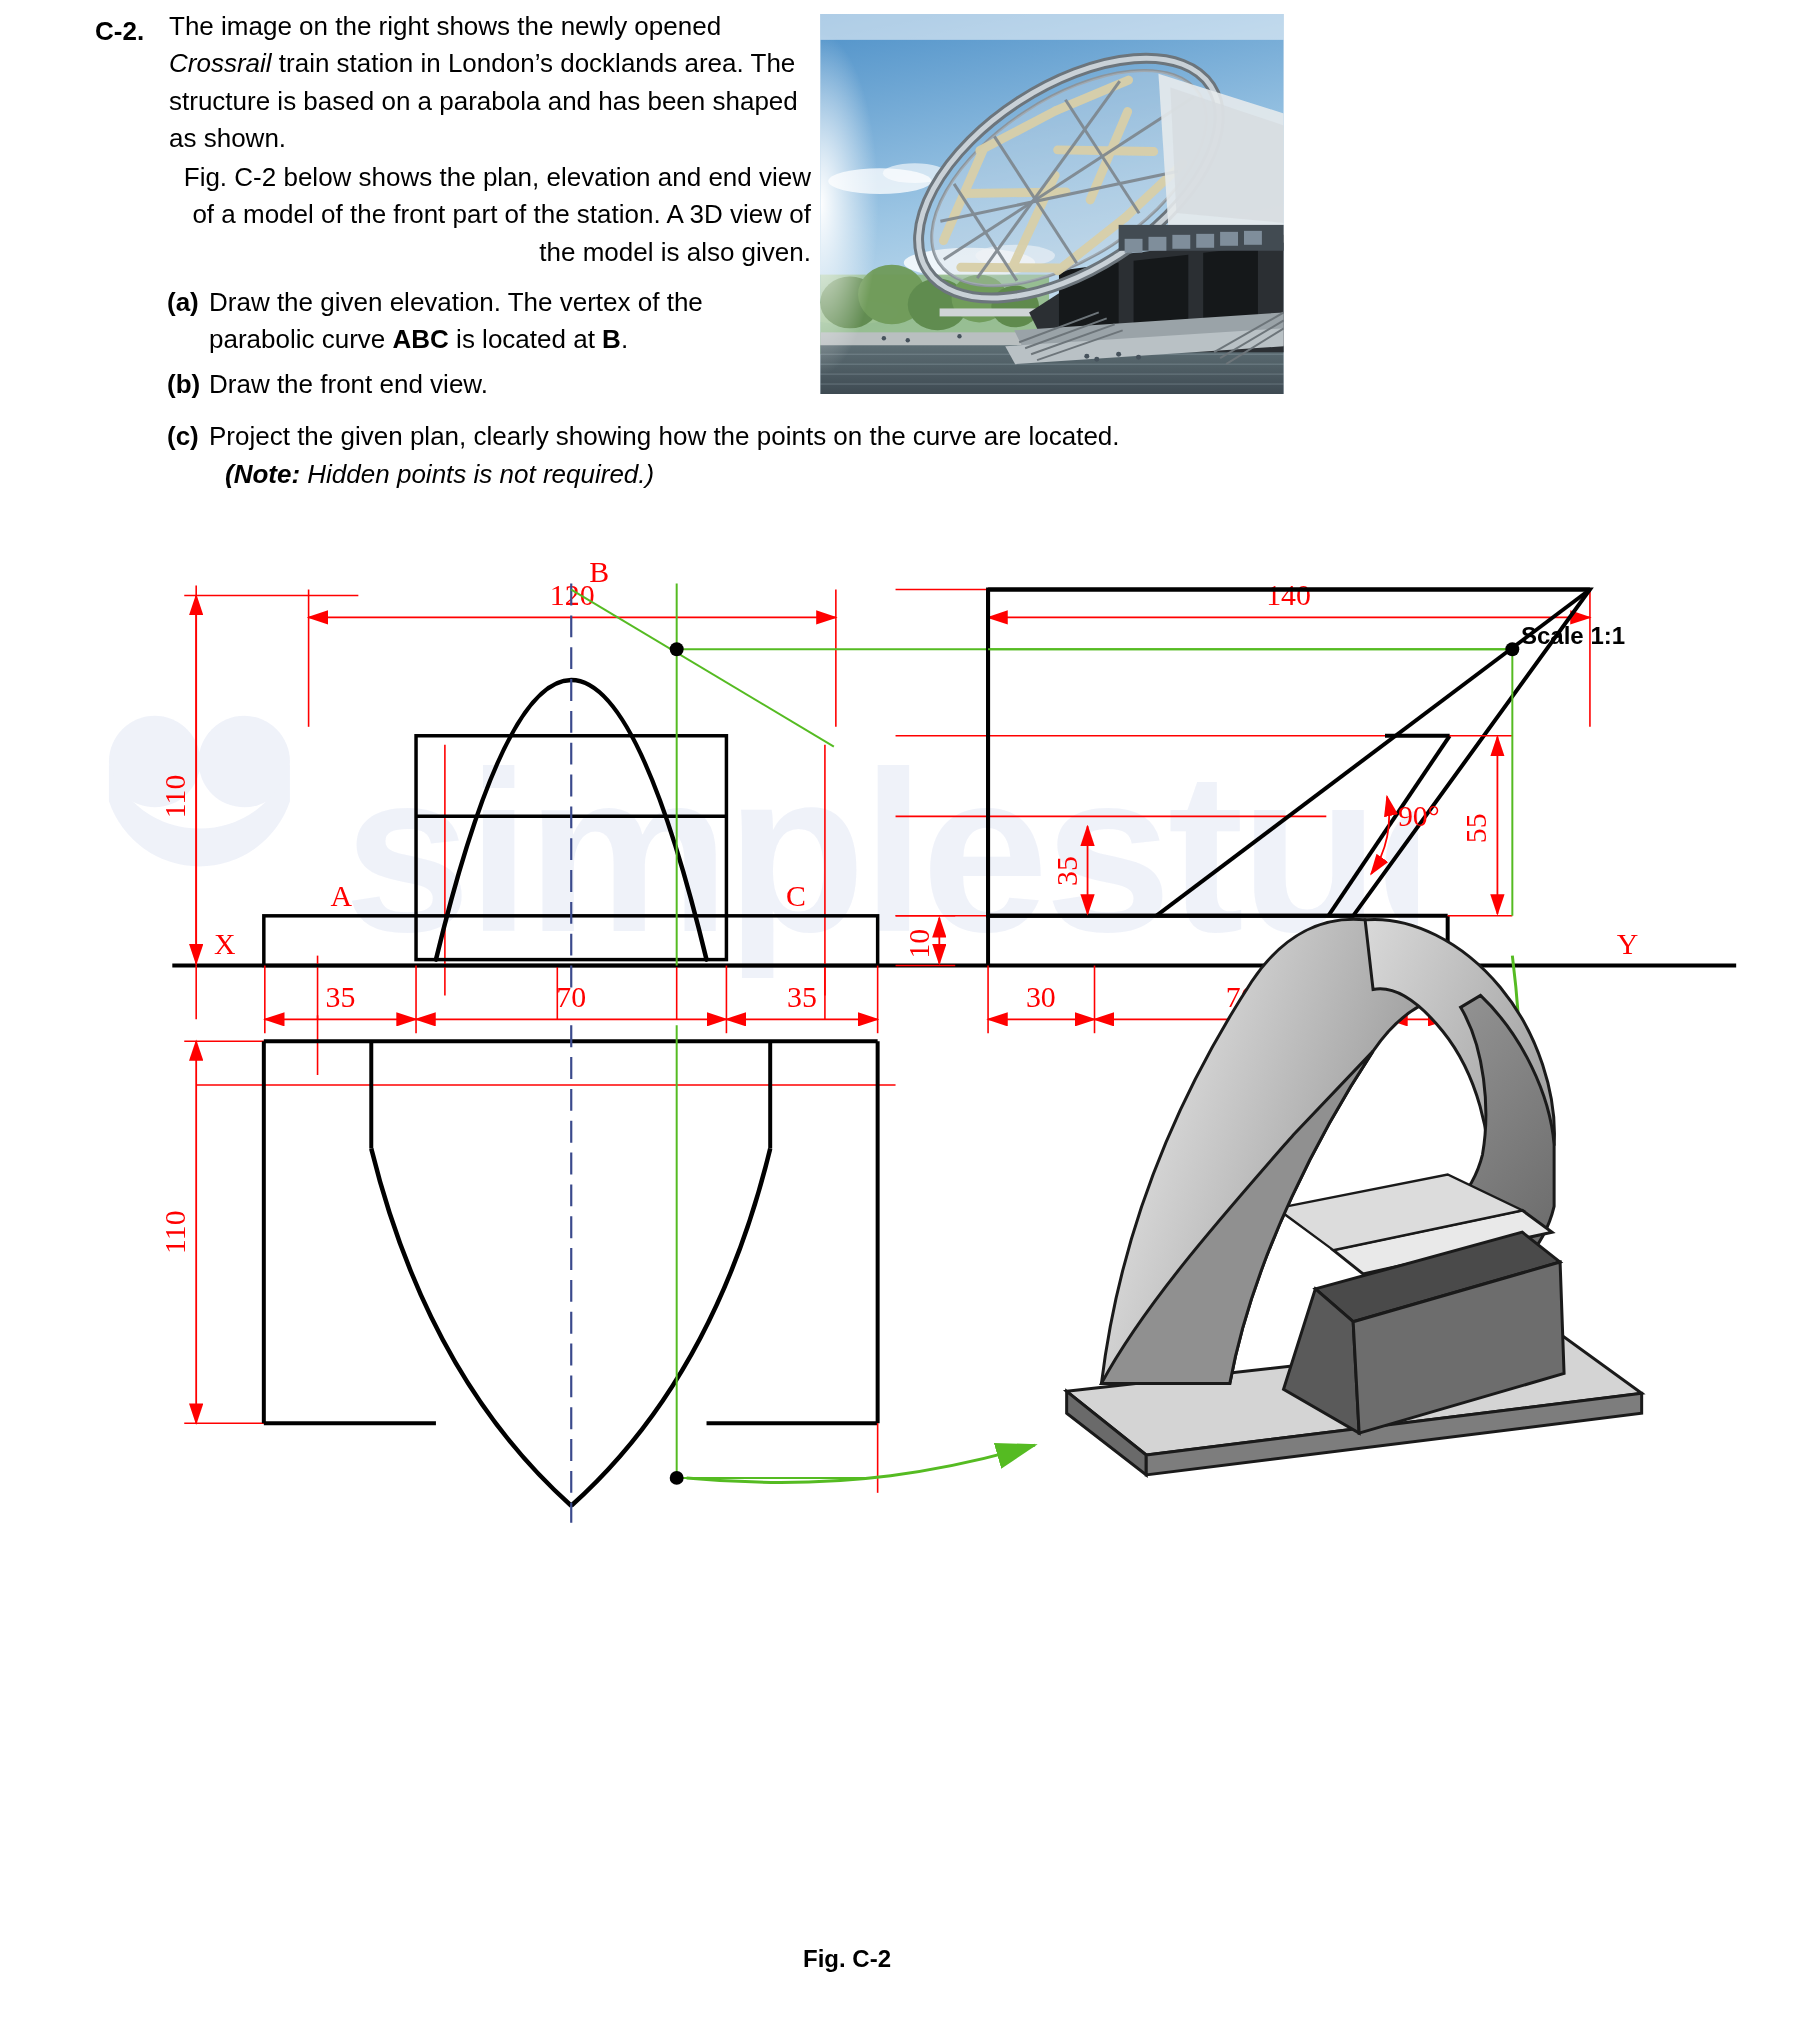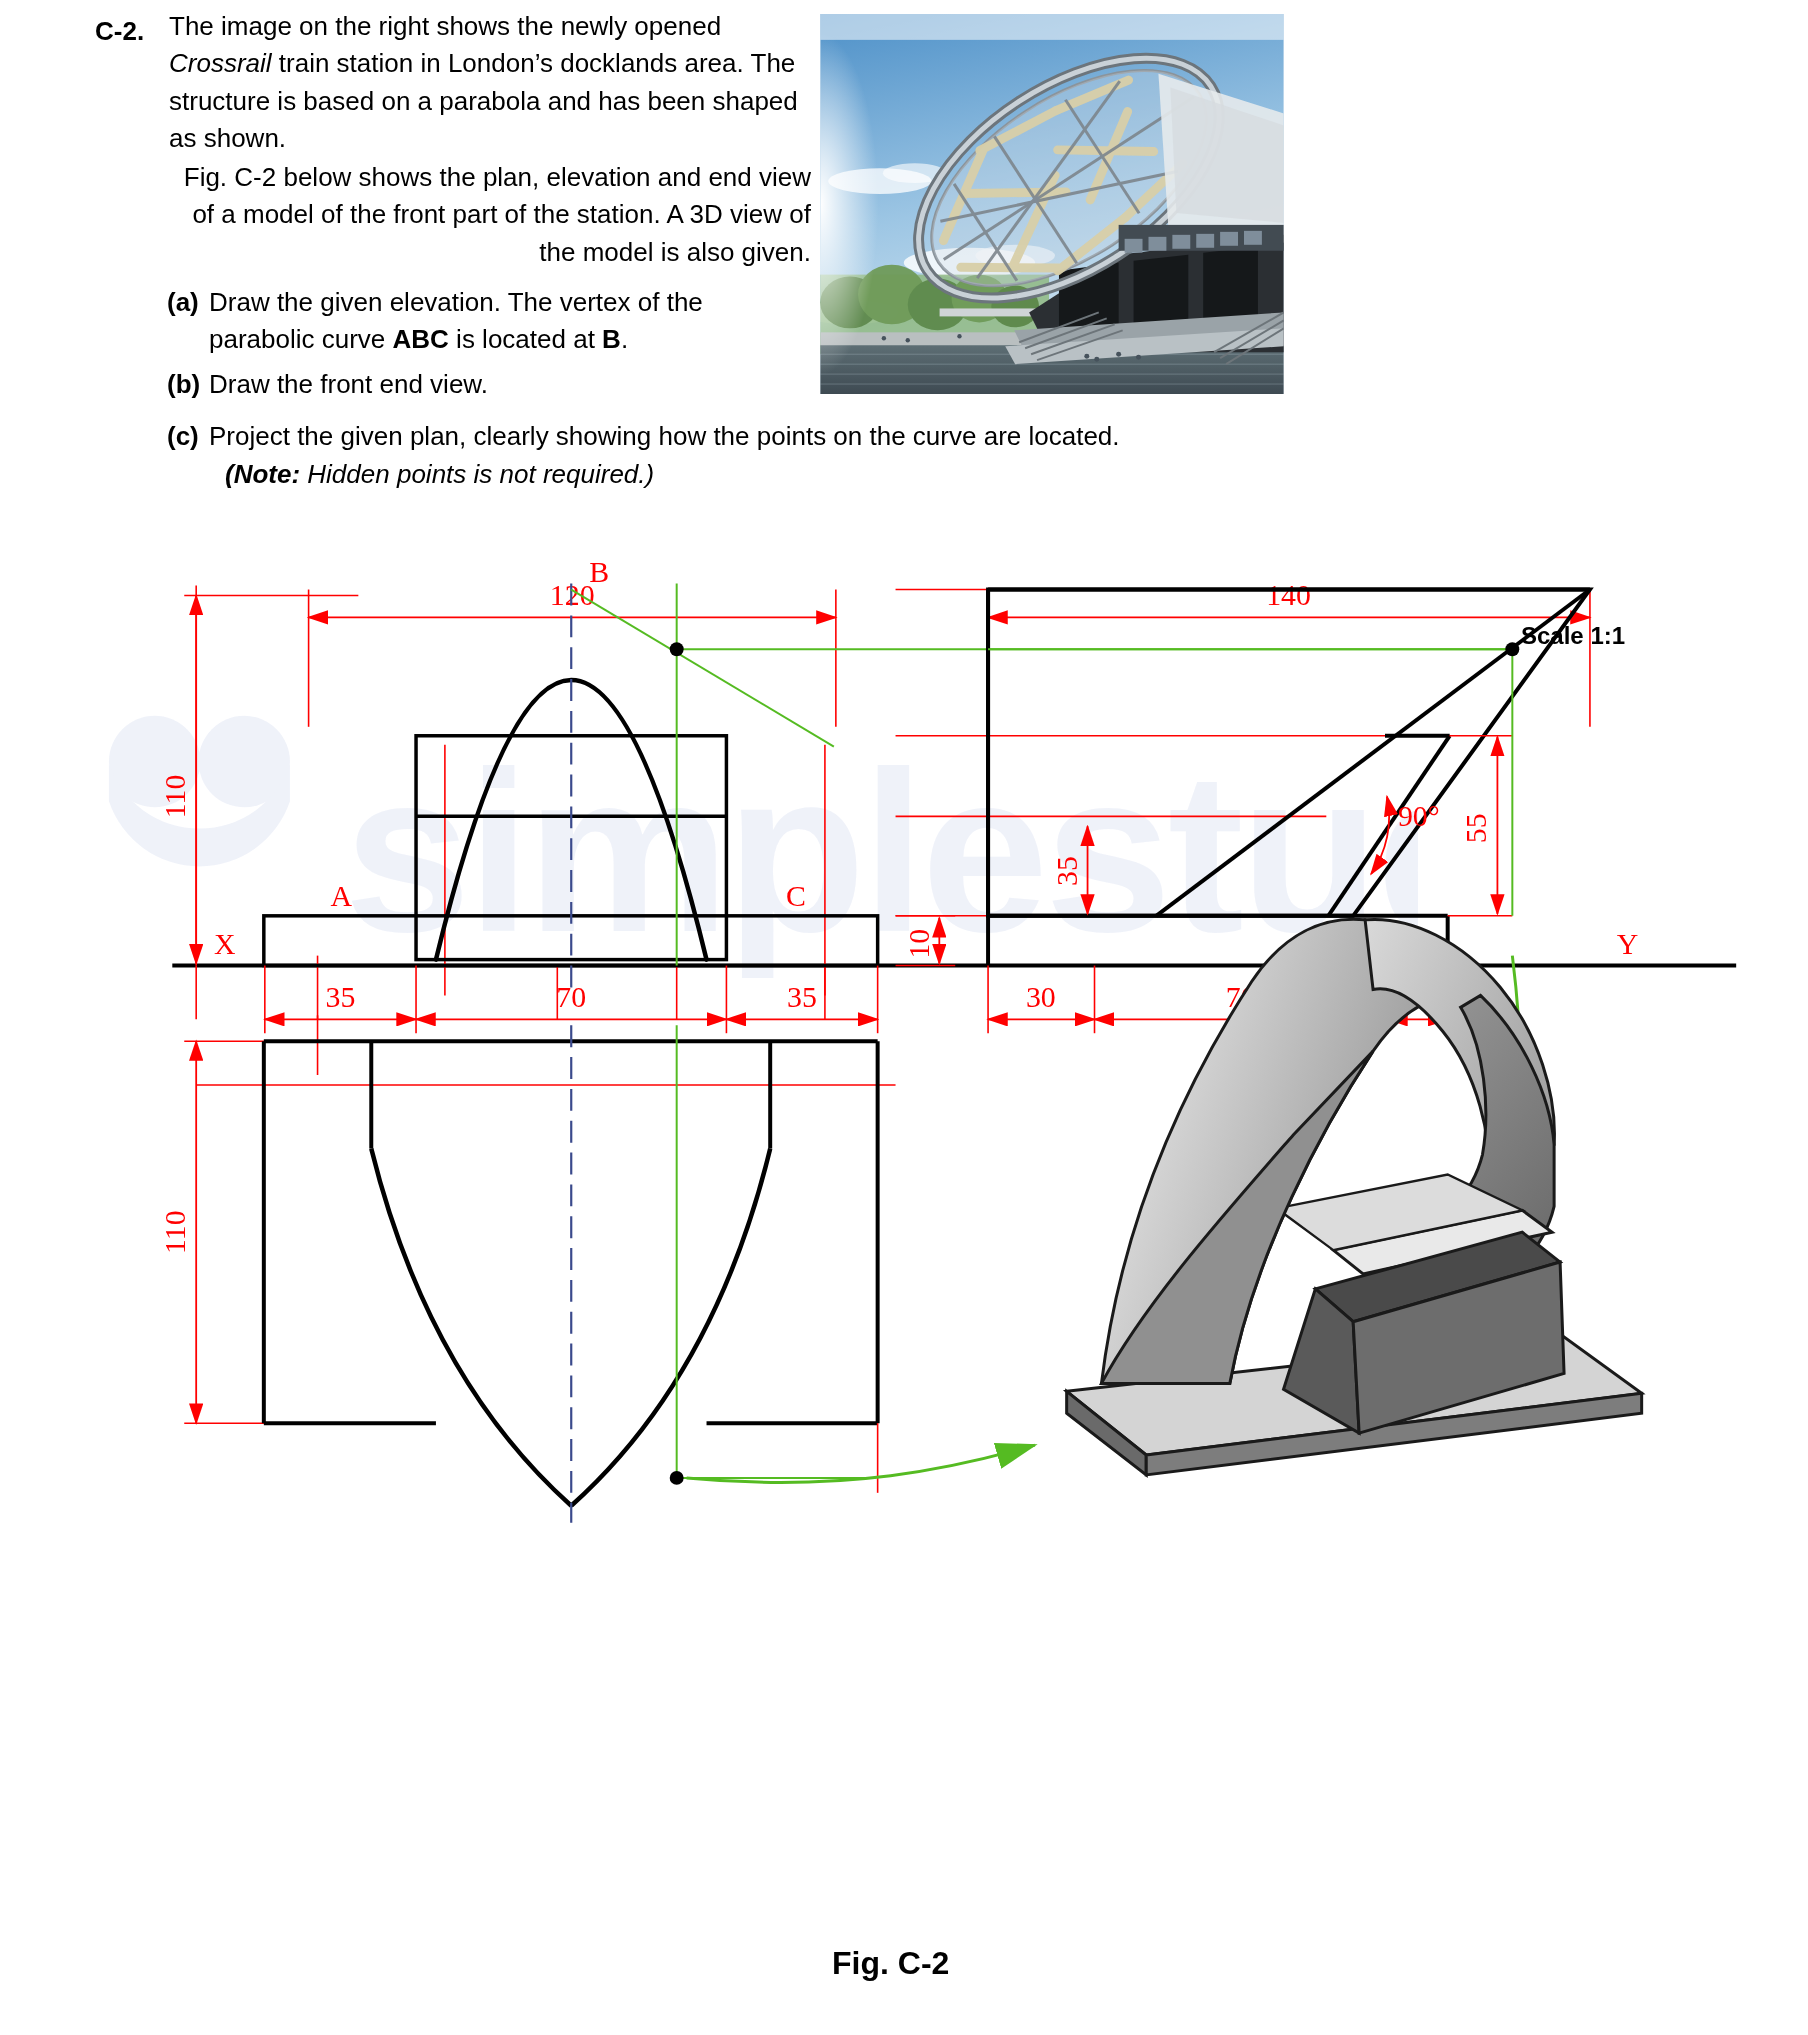--- a/index.html
+++ b/index.html
@@ -13,21 +13,21 @@
   #fig-para{position:absolute;left:169px;top:159px;width:642px;font-size:26px;line-height:1.44;text-align:right;}
   .item{position:absolute;font-size:26px;line-height:1.44;}
   .item .tag{position:absolute;left:0;top:0;font-weight:bold;}
   .item .txt{display:block;margin-left:42px;}
   #item-a{left:167px;top:284px;width:637px;}
   #item-b{left:167px;top:366px;width:637px;}
   #item-c{left:167px;top:418px;width:1194px;}
   #note-line{position:absolute;left:225px;top:459px;font-size:26px;font-style:italic;}
   #note-line b{font-style:italic;}
   #scale-label{position:absolute;left:1521px;top:622px;font-size:24px;font-weight:bold;}
-  #fig-caption{position:absolute;left:832px;top:1945px;font-size:32px;font-weight:bold;}
+  #fig-caption{position:absolute;left:803px;top:1945px;font-size:24px;font-weight:bold;}
 
   
   #photo{position:absolute;left:820px;top:14px;width:464px;height:380px;overflow:hidden;}
   #photo svg{display:block;}
 
   
   #drawing{position:absolute;left:0;top:498px;width:1809px;height:1538px;}
 
   
   #watermark{position:absolute;left:95px;top:652px;width:1323px;height:418px;

